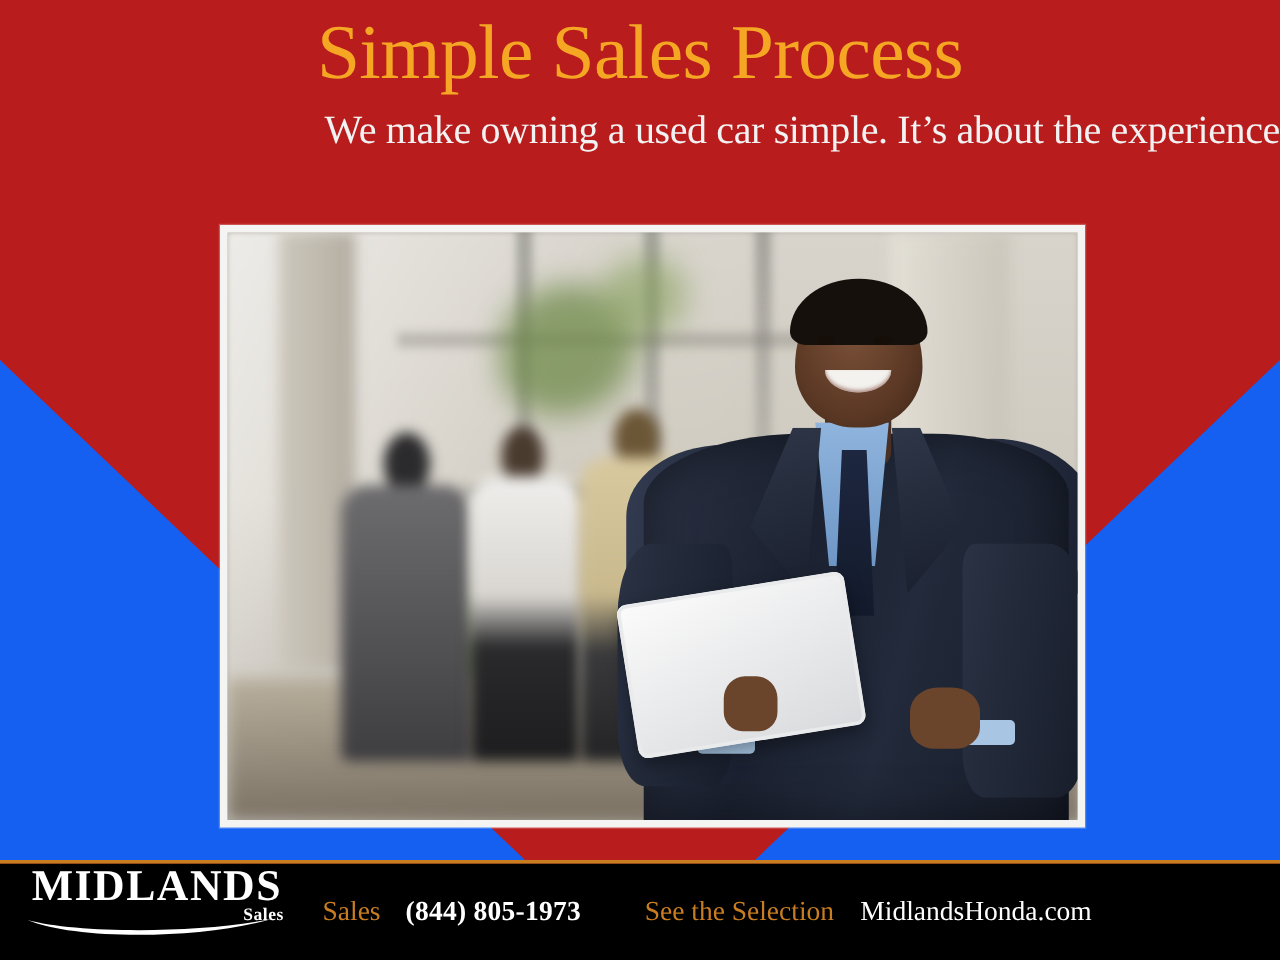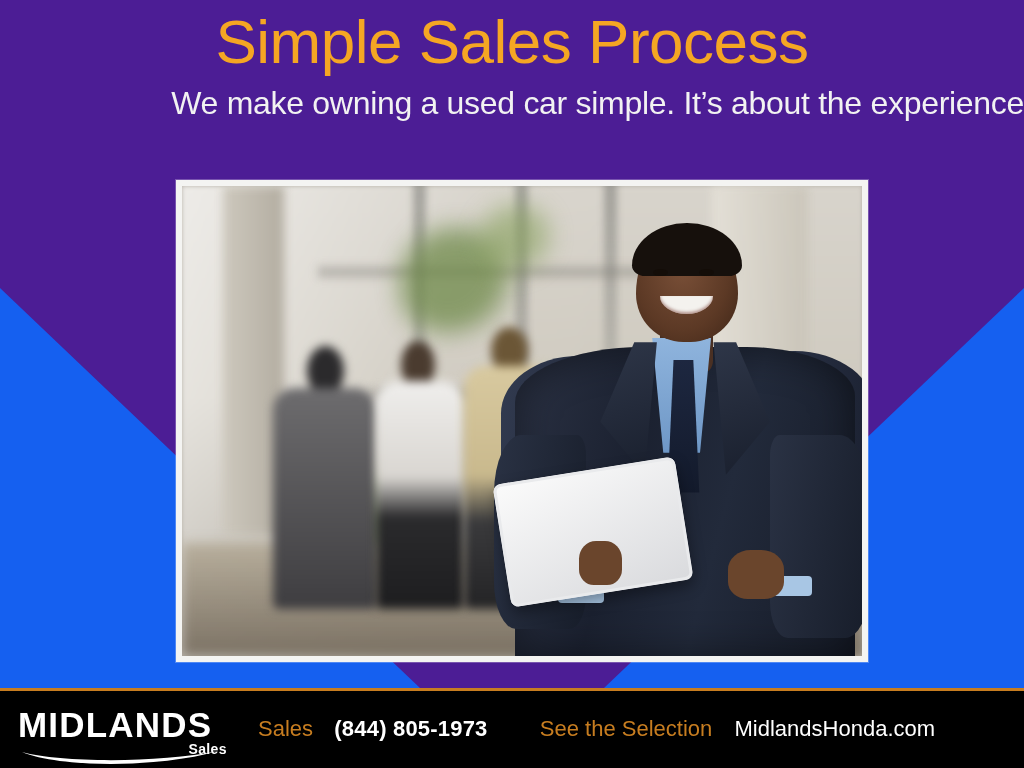--- a/index.html
+++ b/index.html
@@ -10,22 +10,23 @@
   body {
     width: 1024px;
     height: 768px;
     overflow: hidden;
     font-family: "Liberation Sans", sans-serif;
   }
   #slide {
     position: relative;
     width: 1024px;
     height: 768px;
-    background: #4c1d95;
+    background: #b91c1c;
     overflow: hidden;
+    font-family: Liberation Serif, serif;
   }
   .blue-left-inner {
     position: absolute;
     left: 0;
     top: 288px;
     width: 420px;
     height: 400px;
     background: #1560f0;
     clip-path: polygon(0 0, 42% 42%, 100% 100%, 0 100%);
   }
@@ -270,24 +271,25 @@
     position: absolute;
     left: 0;
     top: 691px;
     width: 1024px;
     height: 77px;
     background: #000;
   }
   .logo {
     position: absolute;
     left: 18px;
-    top: 16px;
+    top: 0;
     width: 215px;
     height: 62px;
     color: #ffffff;
+    text-align: center;
   }
   .logo-word {
     font-size: 35px;
     letter-spacing: 1.2px;
     line-height: 36px;
     font-weight: 700;
   }
   .logo-sub {
     position: absolute;
     right: 6px;

